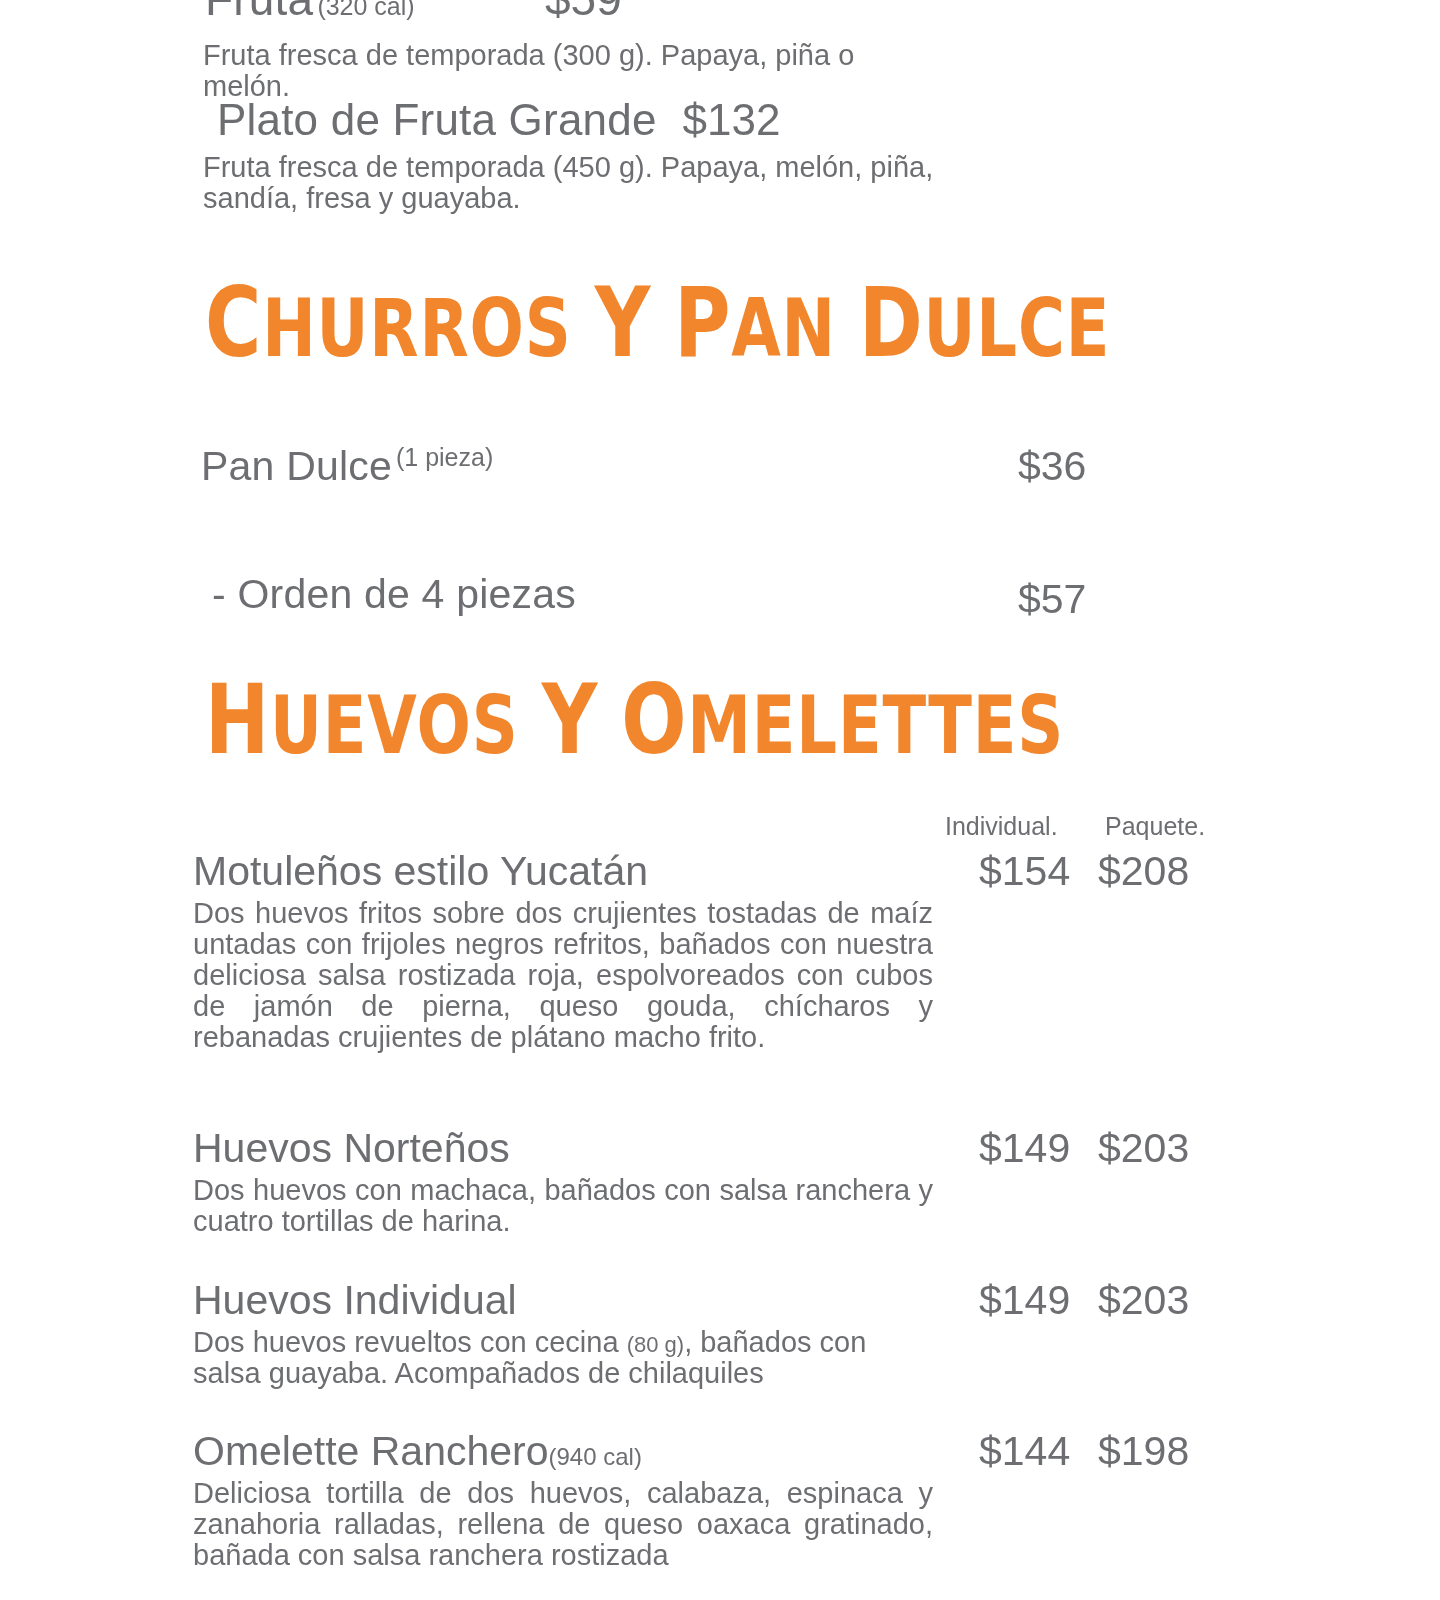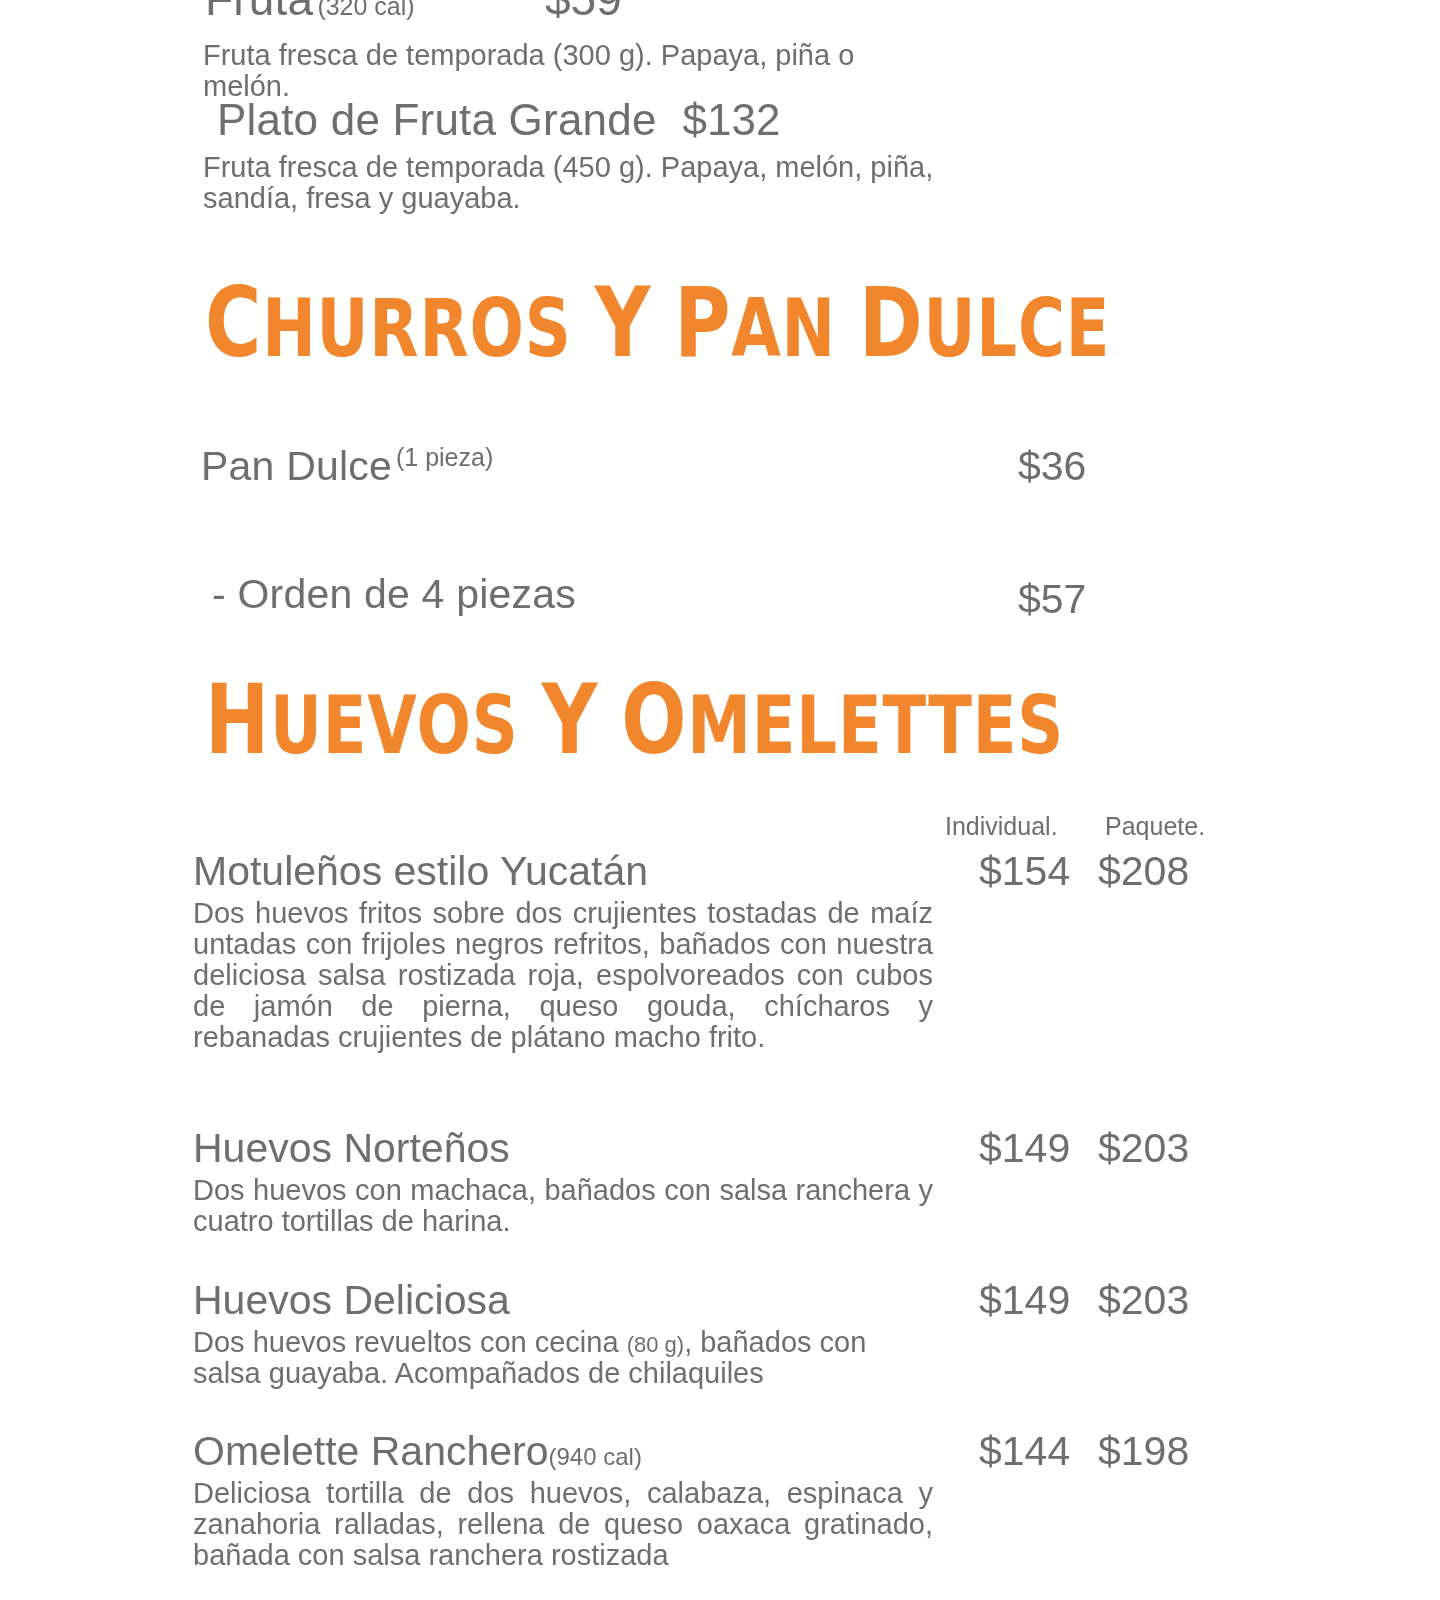--- a/index.html
+++ b/index.html
@@ -215,21 +215,21 @@
   </div>
 
   <div class="menu-row row-nortenos">
     <div class="name">Huevos Norteños</div>
     <div class="p1">$149</div>
     <div class="p2">$203</div>
     <div class="desc justify">Dos huevos con machaca, bañados con salsa ranchera y cuatro tortillas de harina.</div>
   </div>
 
   <div class="menu-row row-aporreados">
-    <div class="name">Huevos Deliciosa</div>
+    <div class="name">Huevos Individual</div>
     <div class="p1">$149</div>
     <div class="p2">$203</div>
     <div class="desc"><span>Dos huevos revueltos con cecina </span><span class="small">(80 g)</span><span>, bañados con salsa guayaba. Acompañados de chilaquiles</span></div>
   </div>
 
   <div class="menu-row row-omelette">
     <div class="name"><span>Omelette Ranchero</span><span class="small">(940 cal)</span></div>
     <div class="p1">$144</div>
     <div class="p2">$198</div>
     <div class="desc justify">Deliciosa tortilla de dos huevos, calabaza, espinaca y zanahoria ralladas, rellena de queso oaxaca gratinado, bañada con salsa ranchera rostizada</div>

